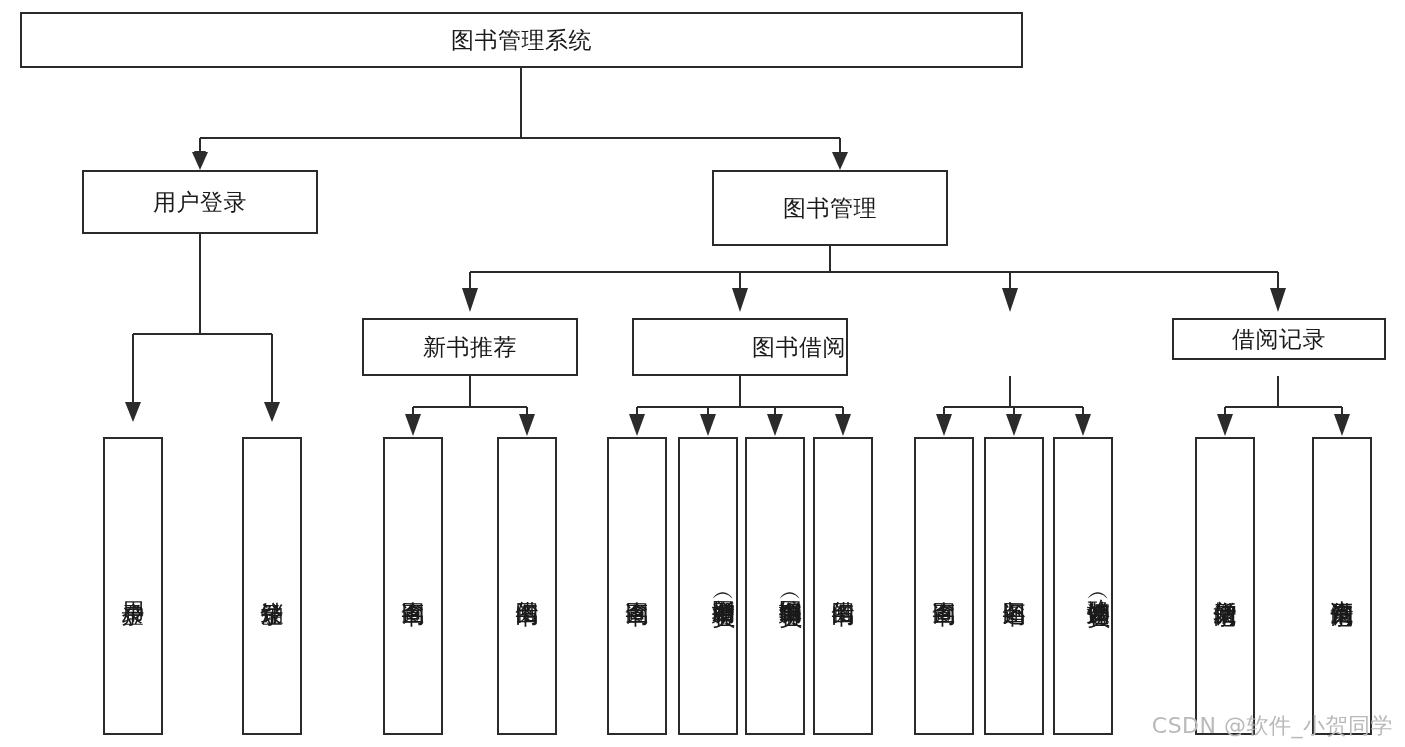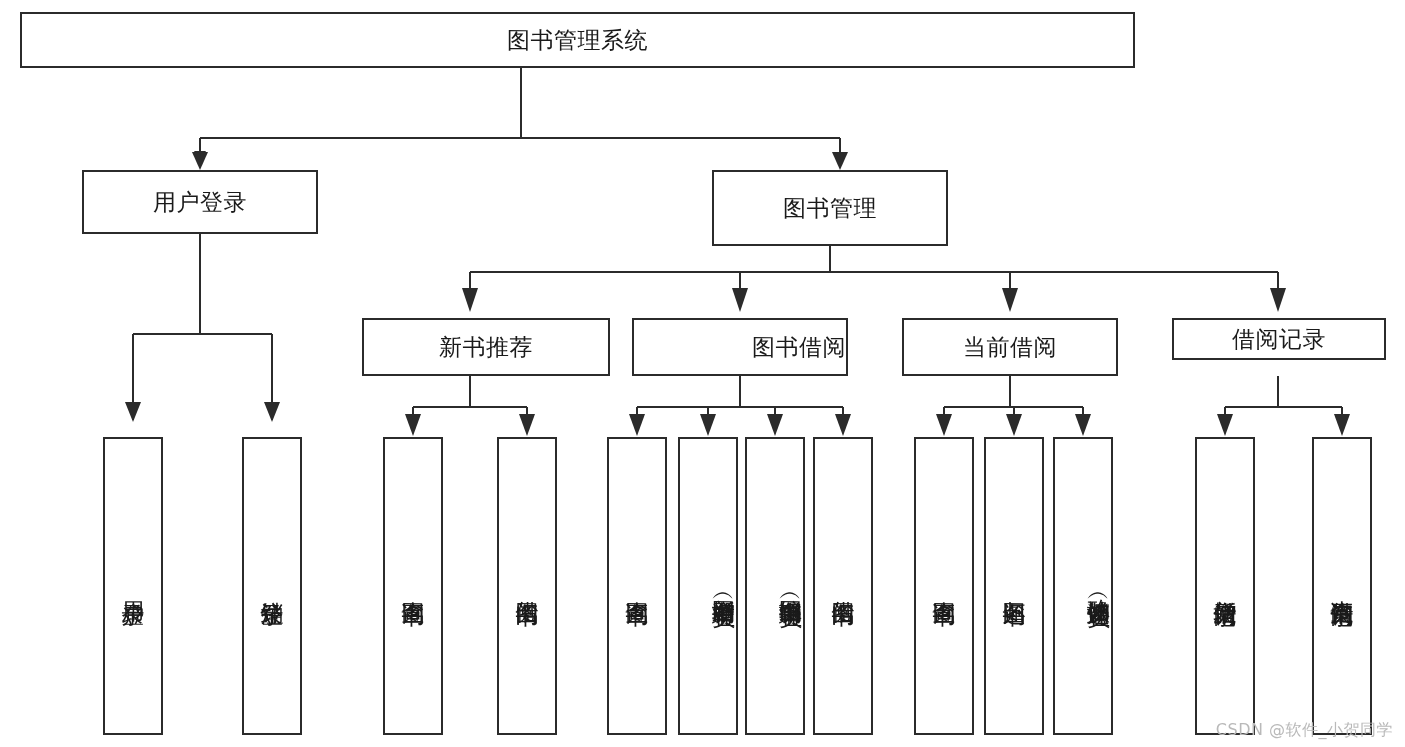--- a/index.html
+++ b/index.html
@@ -55,21 +55,21 @@
   .node.vert.top-align {
     align-items: flex-start;
   }
   .node .label {
     display: block;
   }
   #watermark {
     position: absolute;
     right: 12px;
     bottom: 6px;
-    font-size: 16px;
+    font-size: 22px;
     color: #b9b9b9;
     letter-spacing: 0.5px;
     white-space: nowrap;
     pointer-events: none;
     user-select: none;
     margin-top: 44px;
   }
 </style>
 </head>
 <body>
@@ -148,40 +148,37 @@
 
       <polygon points="936,414 952,414 944,436"></polygon>
       <polygon points="1006,414 1022,414 1014,436"></polygon>
       <polygon points="1075,414 1091,414 1083,436"></polygon>
 
       <polygon points="1217,414 1233,414 1225,436"></polygon>
       <polygon points="1334,414 1350,414 1342,436"></polygon>
     </g>
   </svg>
 
-  <div class="node horiz" style="left:20px; top:12px; width:1115px; height:56px;">
+  <div class="node horiz" style="left:20px; top:12px; width:1003px; height:56px;">
     <span class="label">图书管理系统</span>
   </div>
 
   <div class="node horiz" style="left:82px; top:170px; width:236px; height:64px;">
     <span class="label">用户登录</span>
   </div>
   <div class="node horiz" style="left:712px; top:170px; width:236px; height:76px;">
     <span class="label">图书管理</span>
   </div>
 
-  <div class="node horiz" style="left:362px; top:318px; width:248px; height:58px;">
+  <div class="node horiz" style="left:362px; top:318px; width:216px; height:58px;">
     <span class="label">新书推荐</span>
   </div>
   <div class="node horiz" style="left:632px; top:318px; width:216px; height:58px;justify-content:flex-end;">
     <span class="label">图书借阅</span>
   </div>
-  <div class="node horiz" style="left:902px; top:318px; width:216px; height:58px;">
-    <span class="label">当前借阅</span>
-  </div>
   <div class="node horiz" style="left:1172px; top:318px; width:214px; height:42px;">
     <span class="label">借阅记录</span>
   </div>
 
   <div class="node vert" style="left:103px; top:437px; width:60px; height:298px;">
     <span class="label">用户登录</span>
   </div>
   <div class="node vert" style="left:242px; top:437px; width:60px; height:298px;">
     <span class="label">注销登录</span>
   </div>

